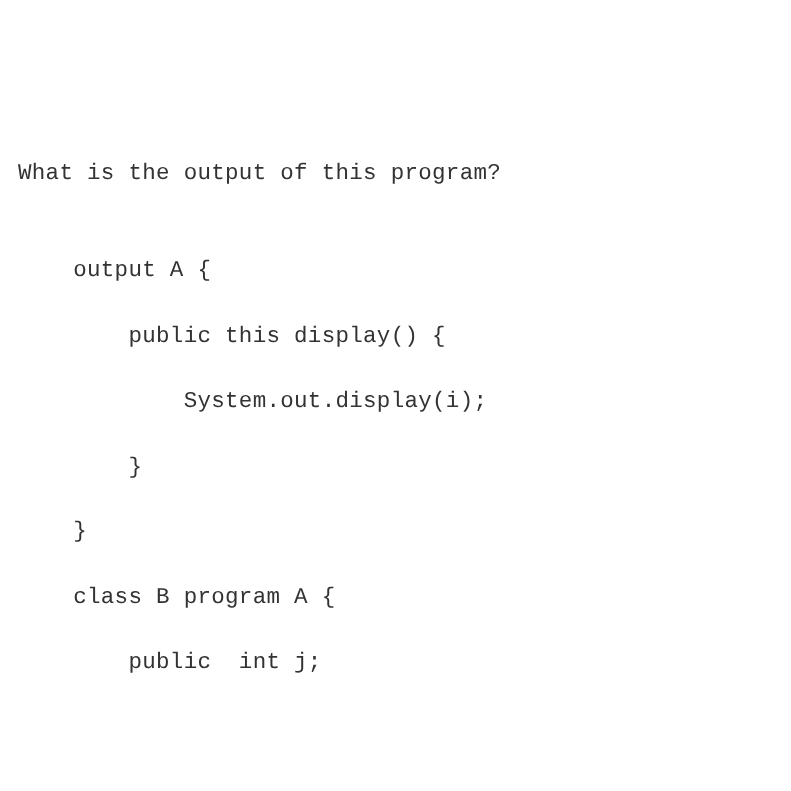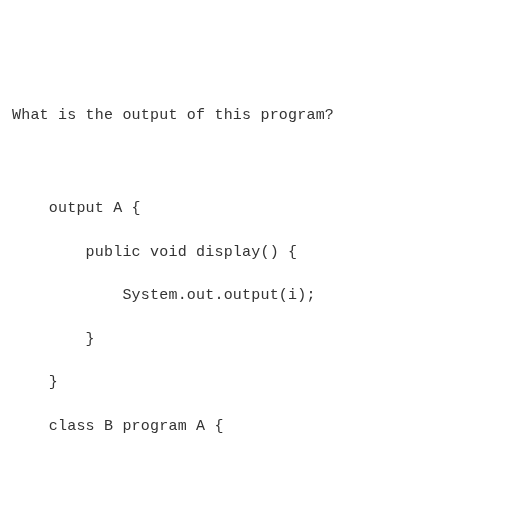--- a/index.html
+++ b/index.html
@@ -13,39 +13,40 @@
       height: 527px;
       font-family: 'Consolas', 'Courier New', monospace;
       font-size: 15px;
       line-height: 1.45;
       color: #333333;
       padding: 18px 12px;
       white-space: pre;
       letter-spacing: 0.2px;
     }
     .question {
-      margin-bottom: 28px;
+      margin-bottom: 0;
     }
     .code-block {
       padding-left: 0;
     }
   </style>
 </head>
 <body>
 
 
 
 <div class="question">What is the output of this program?</div>
 <div class="code-block">
 <div>    output A {</div>
-<div>        public void display() {</div>
-<div>            System.out.output(i);</div>
+<div>        public this display() {</div>
+<div>            System.out.display(i);</div>
 <div>        }</div>
 <div>    }</div>
 <div>    class B program A {</div>
+<div>        public  int j;</div>
 
 
 
 
 
 
 
 
 
 

